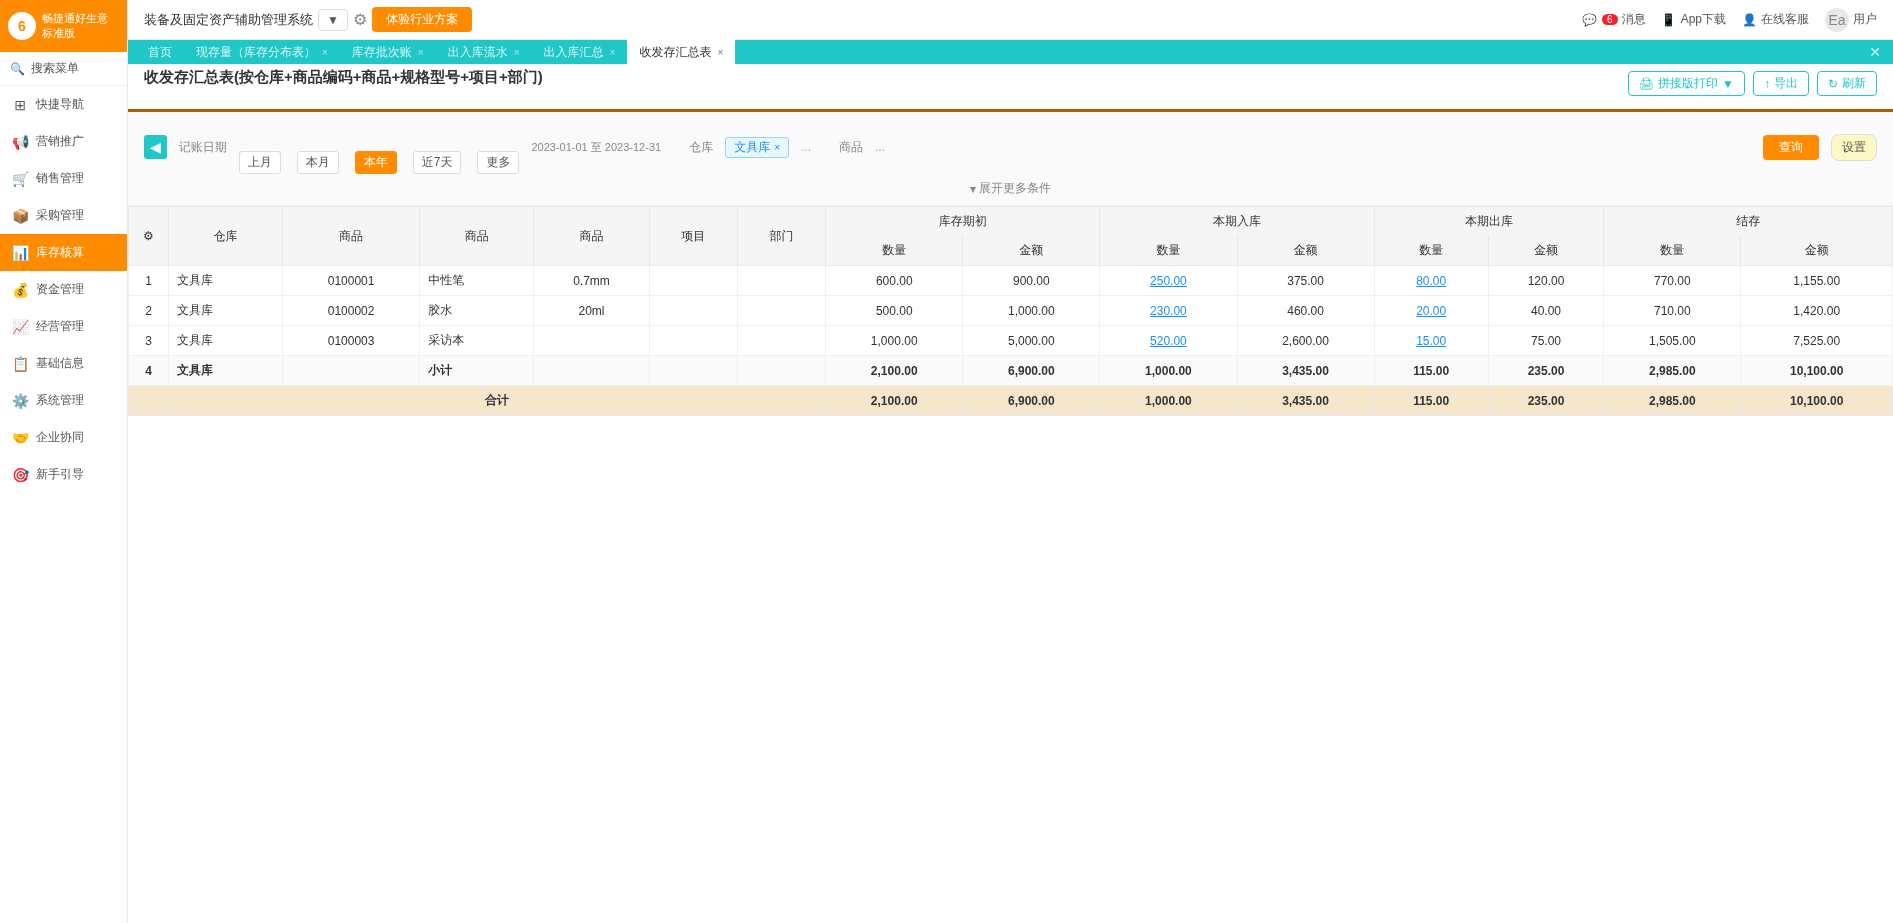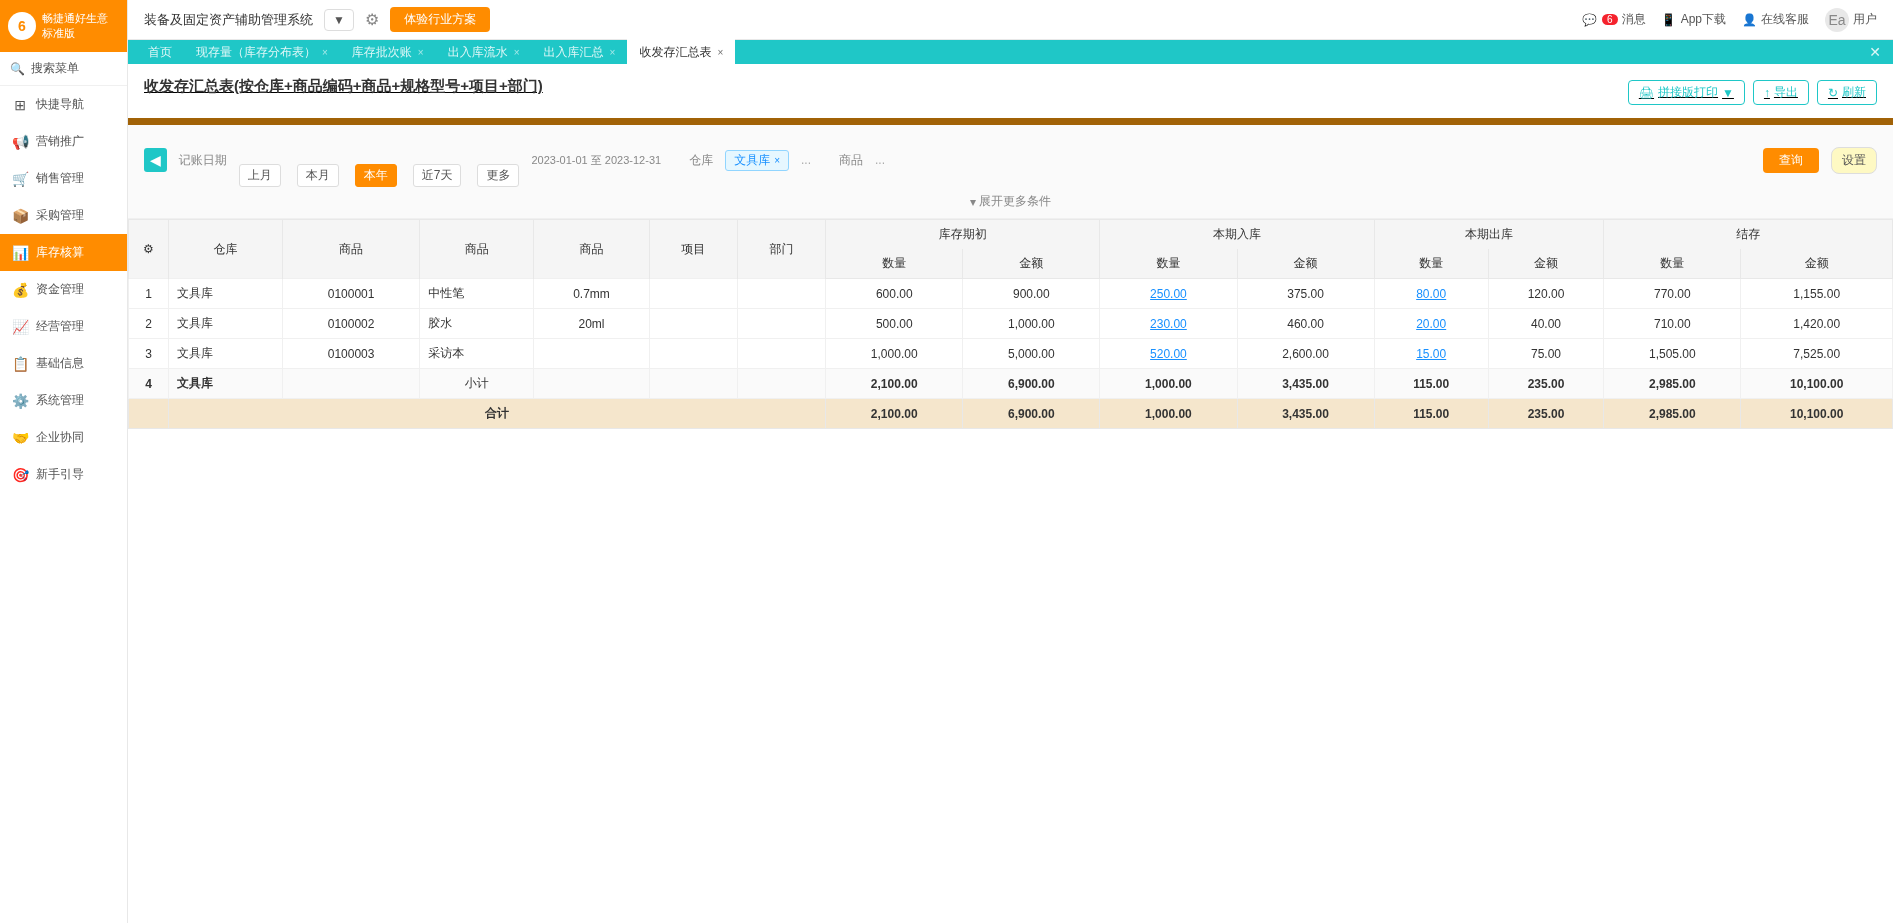--- a/index.html
+++ b/index.html
@@ -14,42 +14,42 @@
     .sidebar-item { padding: 10px 12px; display: flex; align-items: center; gap: 8px; cursor: pointer; color: #555; font-size: 12px; transition: background 0.2s; }
     .sidebar-item.active { background: #ff8c00; color: #fff; }
     .sidebar-item.active .sidebar-icon { color: #fff; }
     .sidebar-icon { font-size: 14px; width: 16px; text-align: center; }
 
     
     .main { flex: 1; display: flex; flex-direction: column; overflow: hidden; }
 
     
     .topbar { background: #fff; border-bottom: 1px solid #e8e8e8; padding: 0 16px; display: flex; align-items: center; justify-content: space-between; height: 40px; flex-shrink: 0; }
-    .topbar-left { display: flex; align-items: center; gap: 11px; }
+    .topbar-left { display: flex; align-items: center; gap: 5px; }
     .topbar-title { font-size: 13px; color: #333; }
     .topbar-settings-btn { background: none; border: 1px solid #ddd; border-radius: 4px; padding: 3px 8px; cursor: pointer; font-size: 12px; color: #555; }
     .topbar-trial-btn { background: #ff8c00; color: white; border: none; border-radius: 4px; padding: 4px 14px; cursor: pointer; font-size: 12px; }
     .topbar-right { display: flex; align-items: center; gap: 16px; font-size: 12px; color: #555; }
     .topbar-right-item { display: flex; align-items: center; gap: 4px; cursor: pointer; }
     .badge { background: #f5222d; color: white; border-radius: 10px; font-size: 10px; padding: 0 4px; min-width: 16px; text-align: center; }
     .user-avatar { width: 24px; height: 24px; background: #e8e8e8; border-radius: 50%; display: flex; align-items: center; justify-content: center; font-size: 14px; color: #888; }
 
     
     .tabs { background: #1fc7c7; display: flex; align-items: center; flex-shrink: 0; padding: 0 8px; height: 24px; }
     .tab { display: flex; align-items: center; gap: 6px; padding: 0 12px; height: 36px; cursor: pointer; font-size: 12px; color: rgba(255,255,255,0.85); white-space: nowrap; }
     .tab.active { background: #fff; color: #333; border-radius: 4px 4px 0 0; }
     .tab-close { font-size: 10px; cursor: pointer; opacity: 0.7; }
     .tabs-end { margin-left: auto; }
     .tabs-close-all { color: rgba(255,255,255,0.85); cursor: pointer; font-size: 14px; padding: 0 4px; }
 
     
     .content { flex: 1; overflow: auto; background: #fff; display: flex; flex-direction: column; }
 
     
-    .page-header { padding: 13px 16px 10px; border-bottom: 7px solid #a16207; text-decoration: underline; }
+    .page-header { padding: 4px 16px 10px; border-bottom: 3px solid #a16207; }
     .page-title { font-size: 15px; font-weight: bold; color: #333; margin-bottom: 12px; }
     .page-title-row { display: flex; align-items: center; justify-content: space-between; }
     .page-actions { display: flex; align-items: center; gap: 8px; }
     .btn-print { border: 1px solid #1fc7c7; color: #1fc7c7; background: #fff; border-radius: 4px; padding: 3px 10px; cursor: pointer; font-size: 12px; display: flex; align-items: center; gap: 4px; }
     .btn-export { border: 1px solid #1fc7c7; color: #1fc7c7; background: #fff; border-radius: 4px; padding: 3px 10px; cursor: pointer; font-size: 12px; display: flex; align-items: center; gap: 4px; }
     .btn-refresh { border: 1px solid #1fc7c7; color: #1fc7c7; background: #fff; border-radius: 4px; padding: 3px 10px; cursor: pointer; font-size: 12px; display: flex; align-items: center; gap: 4px; }
 
     
     .filter-area { padding: 8px 16px; background: #fafafa; border-bottom: 1px solid #f0f0f0; }
     .filter-row { display: flex; align-items: center; gap: 12px; margin-bottom: 6px; }
@@ -350,21 +350,21 @@
               <td>2,600.00</td>
               <td><span class="link-style">15.00</span></td>
               <td>75.00</td>
               <td>1,505.00</td>
               <td>7,525.00</td>
             </tr>
             <tr class="subtotal-row">
               <td style="font-weight: bold;">4</td>
               <td style="font-weight: bold; text-align: left;">文具库</td>
               <td style="font-weight: bold;"></td>
-              <td style="font-weight: normal; text-align: center;">小计</td>
+              <td style="font-weight: bold; text-align: left;">小计</td>
               <td style="font-weight: bold;"></td>
               <td style="font-weight: bold;"></td>
               <td style="font-weight: bold;"></td>
               <td style="font-weight: bold;">2,100.00</td>
               <td style="font-weight: bold;">6,900.00</td>
               <td style="font-weight: bold;">1,000.00</td>
               <td style="font-weight: bold;">3,435.00</td>
               <td style="font-weight: bold;">115.00</td>
               <td style="font-weight: bold;">235.00</td>
               <td style="font-weight: bold;">2,985.00</td>

